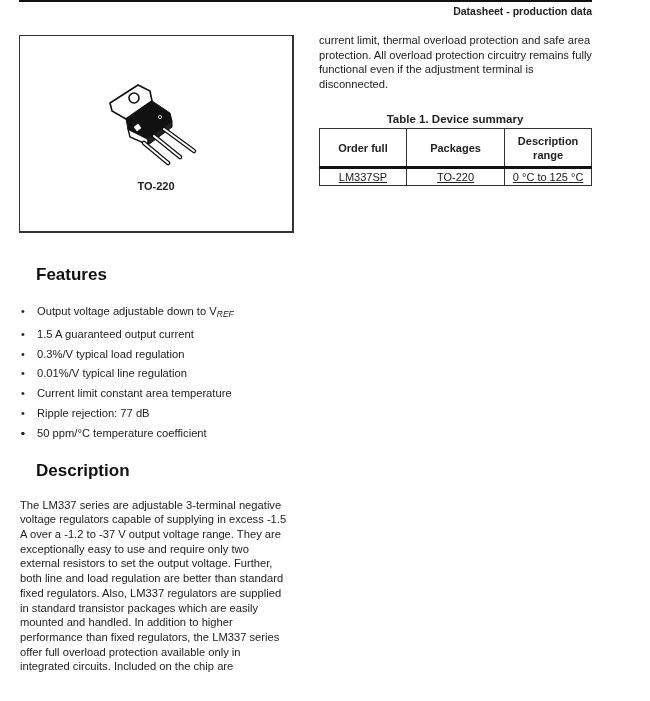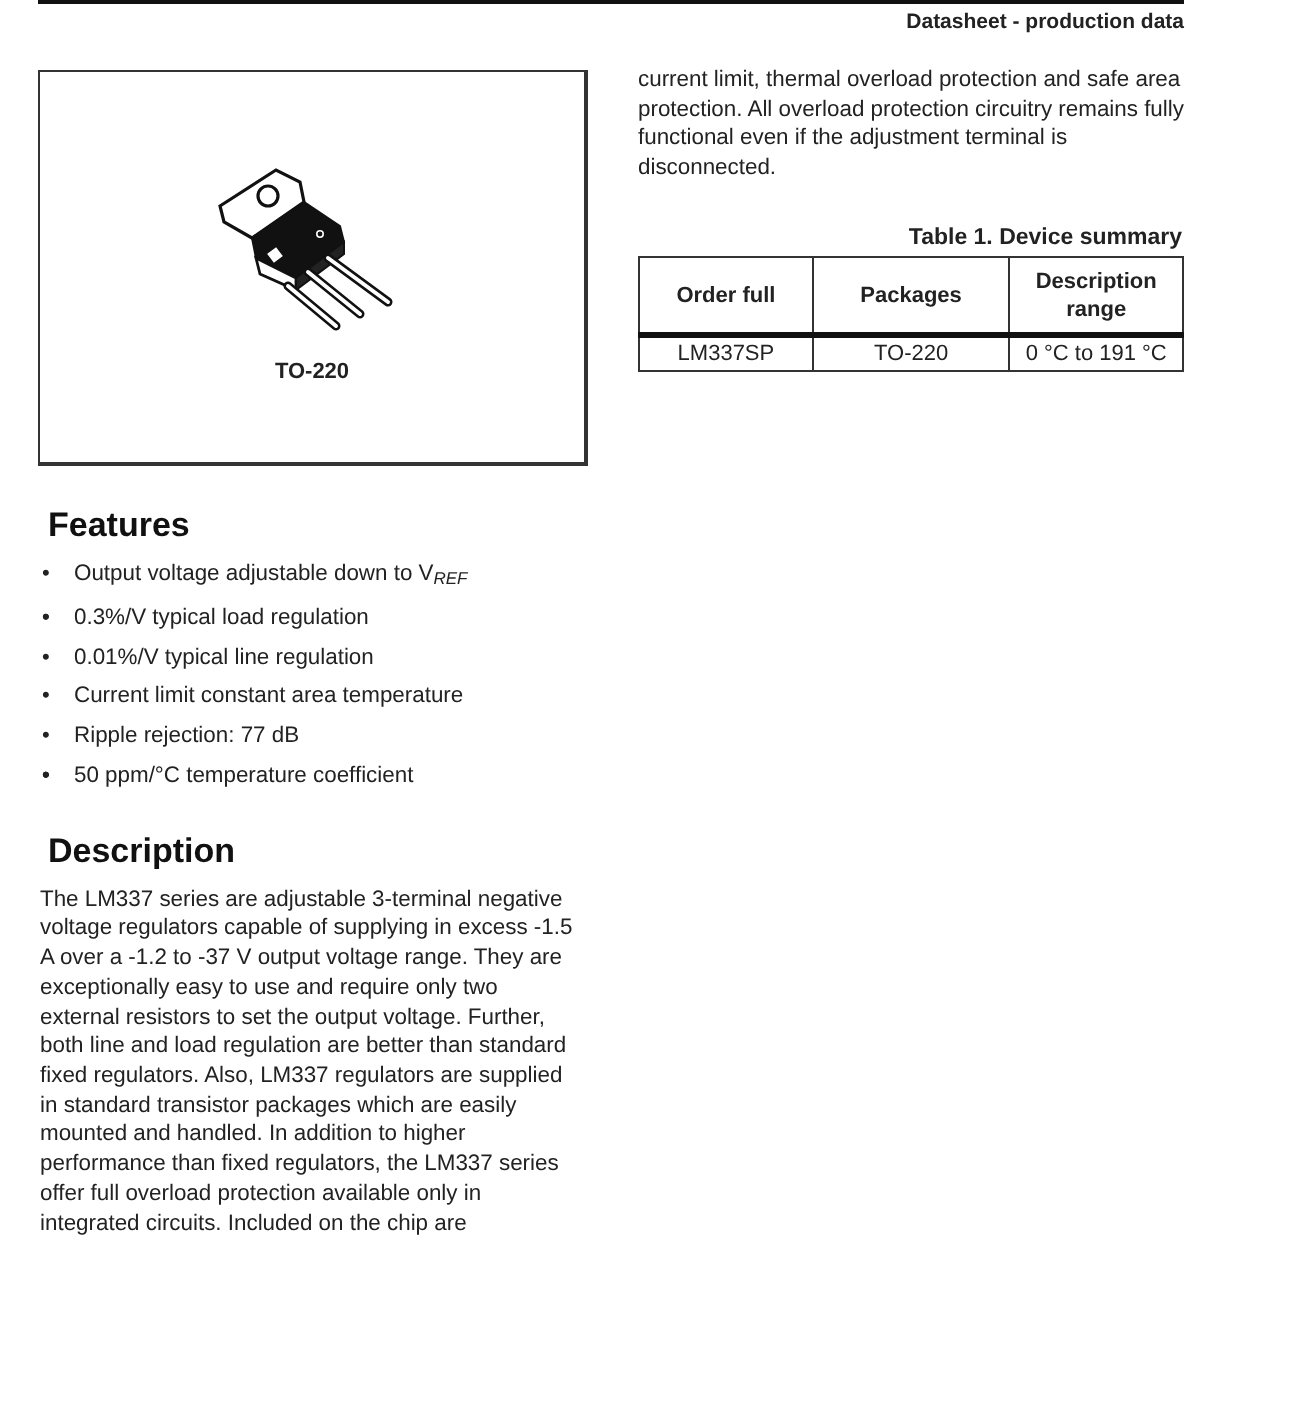--- a/index.html
+++ b/index.html
@@ -18,34 +18,34 @@
       border: 1px solid #333; border-right-width: 2px; border-bottom-width: 2px; box-sizing: content-box;
     }
     .figure-box svg { position: absolute; left: 88px; top: 45px; }
     .fig-caption {
       position: absolute; left: 0; right: 0; top: 144px; text-align: center;
       font-size: 11px; font-weight: bold; color: #222;
     }
     .right-col { position: absolute; left: 319px; top: 33px; width: 280px; }
     .right-para { font-size: 11.2px; line-height: 14.7px; color: #222; margin: 0; }
     .table-title {
-      position: absolute; left: 319px; top: 113px; width: 272px; text-align: right;
+      position: absolute; left: 319px; top: 113px; width: 272px; text-align: center;
       font-size: 11.5px; font-weight: bold; color: #222;
     }
     table.summary {
       position: absolute; left: 319px; top: 128px; width: 273px;
       border-collapse: collapse; font-size: 11px; color: #222;
     }
     table.summary th, table.summary td { border: 1px solid #333; text-align: center; padding: 0 4px; }
     table.summary th { height: 37px; font-weight: bold; line-height: 14px; border-bottom: 3px solid #111; }
-    table.summary td { height: 16px; }
+    table.summary td { height: 16px; text-decoration: underline; }
     .col1 { width: 80px; } .col2 { width: 92px; } .col3 { width: 79px; }
     .left-col { position: absolute; left: 20px; top: 248px; width: 275px; }
     h2.section {
-      font-size: 17px; font-weight: bold; margin: 4px; color: #111; line-height: 22px;
+      font-size: 17px; font-weight: bold; margin: 16px; color: #111; line-height: 22px;
     }
     ul.features { list-style: none; margin: 4px 0 0 0; padding: 0; }
     ul.features li {
       font-size: 11.2px; line-height: 19.8px; position: relative; padding-left: 17px; color: #222; white-space: nowrap;
     }
     ul.features li .bullet { position: absolute; left: 1px; top: 0; font-size: 11px; }
     ul.features li sub { font-size: 8.5px; vertical-align: -2px; font-style: italic; }
     .desc-heading { margin-top: 16px !important; }
     .desc-para { font-size: 11.2px; line-height: 14.7px; color: #222; margin: 6px 0 0 0; width: 270px; }
   </style>
@@ -87,30 +87,30 @@
     <tr>
       <th class="col1">Order full</th>
       <th class="col2">Packages</th>
       <th class="col3">Description range</th>
     </tr>
   </thead>
   <tbody>
     <tr>
       <td>LM337SP</td>
       <td>TO-220</td>
-      <td>0 °C to 191 °C</td>
+      <td>0 °C to 125 °C</td>
     </tr>
   </tbody>
 </table>
 
 <div class="left-col">
   <h2 class="section">Features</h2>
   <ul class="features">
     <li><span class="bullet">•</span><span>Output voltage adjustable down to V</span><sub>REF</sub></li>
-    <li><span class="bullet">•</span></li>
+    <li><span class="bullet">•</span><span>1.5 A guaranteed output current</span></li>
     <li><span class="bullet">•</span><span>0.3%/V typical load regulation</span></li>
     <li><span class="bullet">•</span><span>0.01%/V typical line regulation</span></li>
     <li><span class="bullet">•</span><span>Current limit constant area temperature</span></li>
     <li><span class="bullet">•</span><span>Ripple rejection: 77 dB</span></li>
     <li><span class="bullet">•</span></li>
     <li><span class="bullet">•</span></li>
     <li><span class="bullet">•</span><span>50 ppm/°C temperature coefficient</span></li>
   </ul>
 
   <h2 class="section desc-heading">Description</h2>

